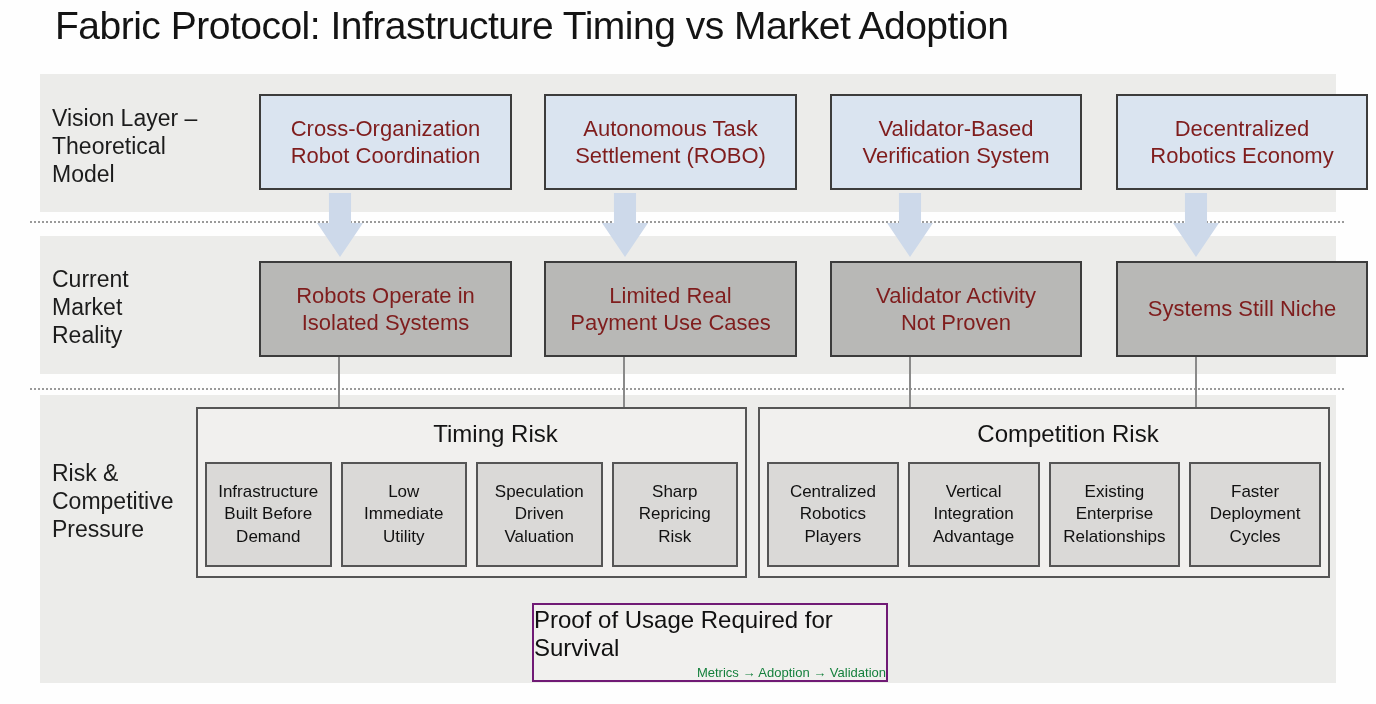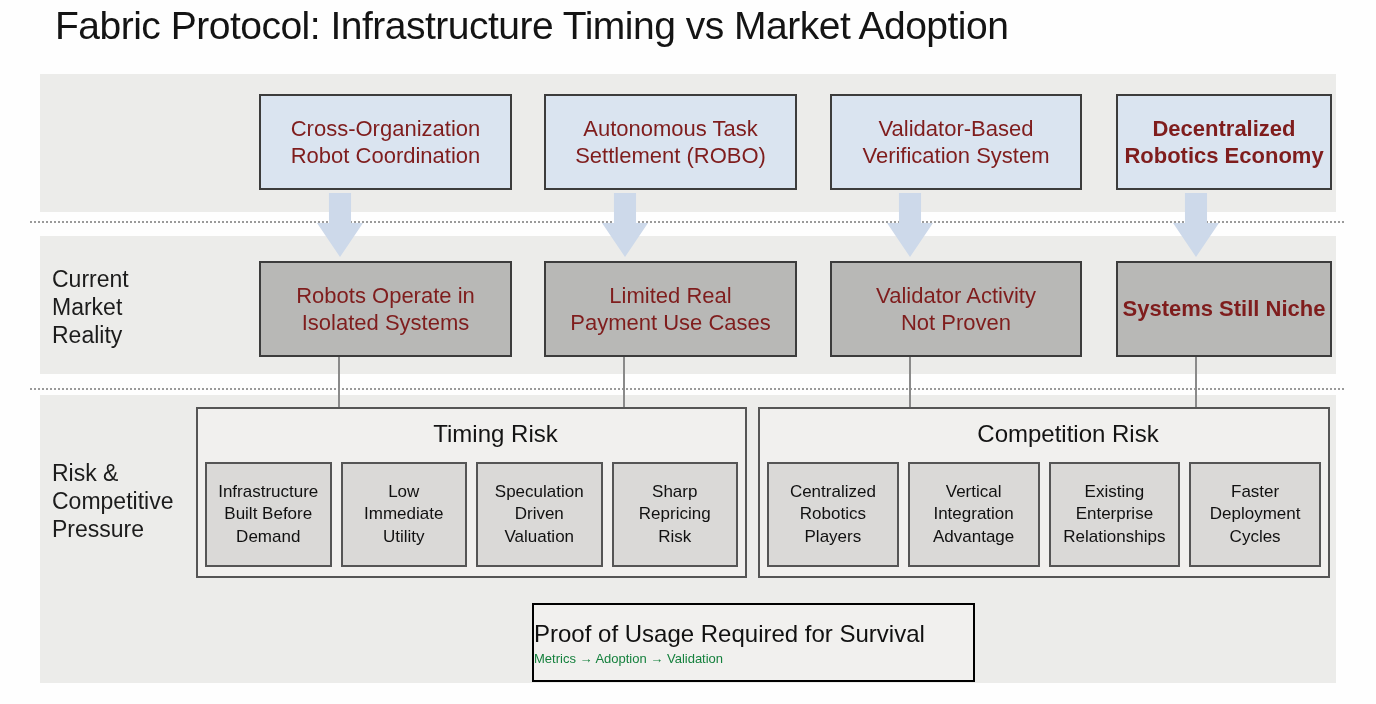--- a/index.html
+++ b/index.html
@@ -37,21 +37,21 @@
   .node{
     position:absolute;display:flex;align-items:center;justify-content:center;
     text-align:center;font-size:22px;line-height:1.25;color:#7f1d1d;
     border:2px solid #3c3c3c;box-sizing:border-box;height:96px;margin-left:46px;
   }
   .vision-box{background:#dae4f0;top:94px;}
   .market-box{background:#b8b8b6;top:261px;}
   .c1{left:213px;width:253px;}
   .c2{left:498px;width:253px;}
   .c3{left:784px;width:252px;}
-  .c4{left:1070px;width:216px;font-weight:bold;}
+  .c4{left:1070px;width:252px;}
   
   .arrow{
     position:absolute;top:193px;width:46px;height:64px;background:#cdd9ea;
     clip-path:polygon(26% 0,74% 0,74% 47%,100% 47%,50% 100%,0 47%,26% 47%);
   }
   .a1{left:317px;}.a2{left:602px;}.a3{left:887px;}.a4{left:1173px;}
   
   .conn{position:absolute;top:357px;height:50px;width:2px;background:#8a8a8a;}
   .k1{left:338px;}.k2{left:623px;}.k3{left:909px;}.k4{left:1195px;}
   
@@ -68,42 +68,45 @@
     position:absolute;left:7px;right:7px;top:53px;height:105px;
     display:flex;gap:9px;border-radius:20px;
   }
   .riskitem{
     flex:1;background:#dad9d7;border:2px solid #555;box-sizing:border-box;
     display:flex;align-items:center;justify-content:center;text-align:center;
     font-size:17px;line-height:1.3;color:#111;
   }
   
   .footerbox{
-    position:absolute;left:532px;top:603px;width:443px;height:79px;
-    background:#f1f0ee;border:2px solid #000000;box-sizing:border-box;
-    display:flex;flex-direction:column;align-items:flex-start;justify-content:center;
+    position:absolute;left:532px;top:603px;width:356px;height:79px;
+    background:#f1f0ee;border:2px solid #701a75;box-sizing:border-box;
+    display:flex;flex-direction:column;align-items:flex-end;justify-content:center;
     gap:3px;
   }
   .footerbox .ft{font-size:24px;color:#111;}
   .footerbox .fs{font-size:13px;color:#15803d;}
 </style>
 </head>
 <body>
 
 <div id="canvas">
 
   <div class="title">Fabric Protocol: Infrastructure Timing vs Market Adoption</div>
 
   <div class="band b1"></div>
   <div class="band b2"></div>
   <div class="band b3"></div>
 
   <div class="dotline d1"></div>
   <div class="dotline d2"></div>
 
+  <div class="bandlabel l1 pre">Vision Layer –
+Theoretical
+Model</div>
   <div class="bandlabel l2 pre">Current
 Market
 Reality</div>
   <div class="bandlabel l3 pre">Risk &amp;
 Competitive
 Pressure</div>
 
   <div class="node vision-box c1 pre">Cross-Organization
 Robot Coordination</div>
   <div class="node vision-box c2 pre">Autonomous Task

